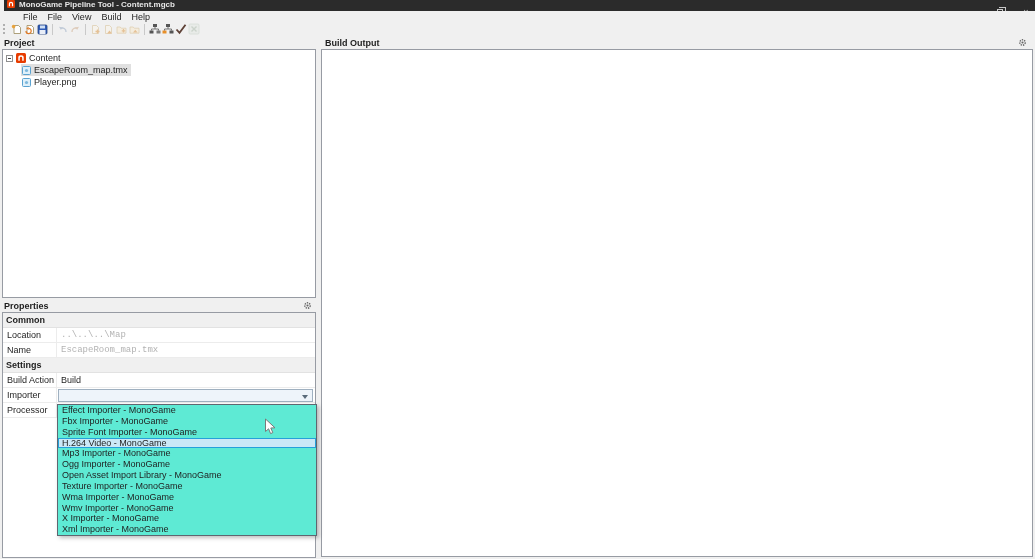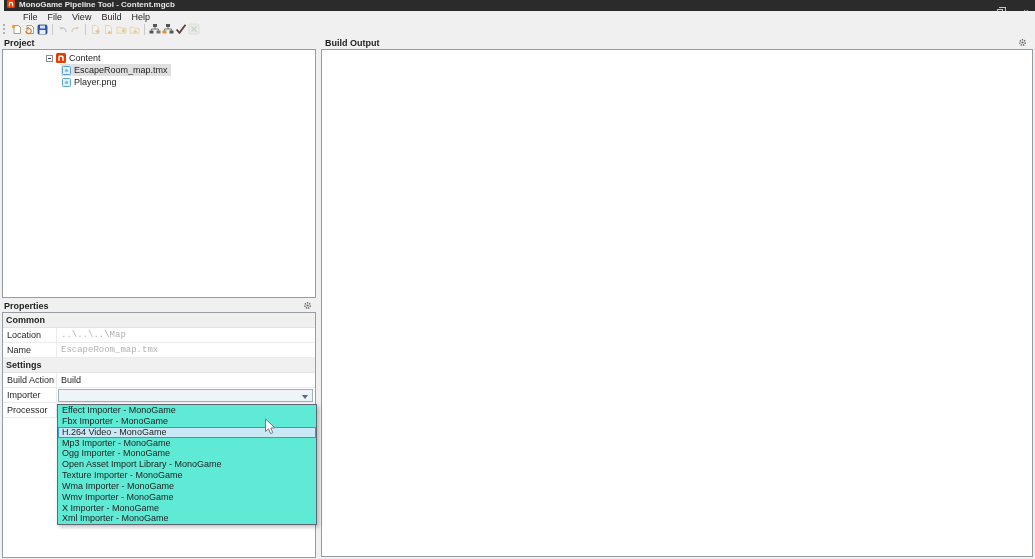--- a/index.html
+++ b/index.html
@@ -44,21 +44,21 @@
   
   .panel-header {
     position:absolute; height:13px; font-size:9px; font-weight:bold;
     display:flex; align-items:center; padding-left:4px; color:#1e1e1e;
   }
   .gear { margin-left:auto; margin-right:6px; }
   
   .white-box { position:absolute; background:#fff; border:1px solid #979ba3; }
   
   .tree { padding-top:2px; font-size:9px; }
-  .tree-row { height:12px; display:flex; align-items:center; white-space:nowrap;margin-left:40px; }
+  .tree-row { height:12px; display:flex; align-items:center; white-space:nowrap; }
   .tree-indent { width:18px; flex:none; }
   .expander { width:7px; height:7px; border:1px solid #8f8f8f; background:#fff; position:relative; margin:0 2px 0 3px; flex:none; }
   .expander:before { content:""; position:absolute; left:1px; top:2.5px; width:3px; height:1px; background:#444; }
   .tree-sel { display:flex; align-items:center; background:#e0e0e0; padding:0 3px 0 1px; height:12px; }
   .tree-plain { display:flex; align-items:center; padding:0 3px 0 1px; height:12px; }
   .tree-label { margin-left:3px; }
   
   .prow { height:15px; display:flex; align-items:stretch; border-bottom:1px solid #ececec; font-size:9px; background:#fff; }
   .prow.section { background:#f0f0f0; font-weight:bold; align-items:center; padding-left:3px; border-bottom:1px solid #e2e2e2; }
   .plabel { width:54px; flex:none; display:flex; align-items:center; padding-left:4px; border-right:1px solid #ececec; }
@@ -300,20 +300,21 @@
 
   <div class="prow">
     <span class="plabel">Processor</span>
     <span class="pvalue"></span>
   </div>
 </div>
 
 <div class="dropdown">
   <div class="dd-item">Effect Importer - MonoGame</div>
   <div class="dd-item">Fbx Importer - MonoGame</div>
+  <div class="dd-item">Sprite Font Importer - MonoGame</div>
   <div class="dd-item selected">H.264 Video - MonoGame</div>
   <div class="dd-item">Mp3 Importer - MonoGame</div>
   <div class="dd-item">Ogg Importer - MonoGame</div>
   <div class="dd-item">Open Asset Import Library - MonoGame</div>
   <div class="dd-item">Texture Importer - MonoGame</div>
   <div class="dd-item">Wma Importer - MonoGame</div>
   <div class="dd-item">Wmv Importer - MonoGame</div>
   <div class="dd-item">X Importer - MonoGame</div>
   <div class="dd-item">Xml Importer - MonoGame</div>
 </div>

